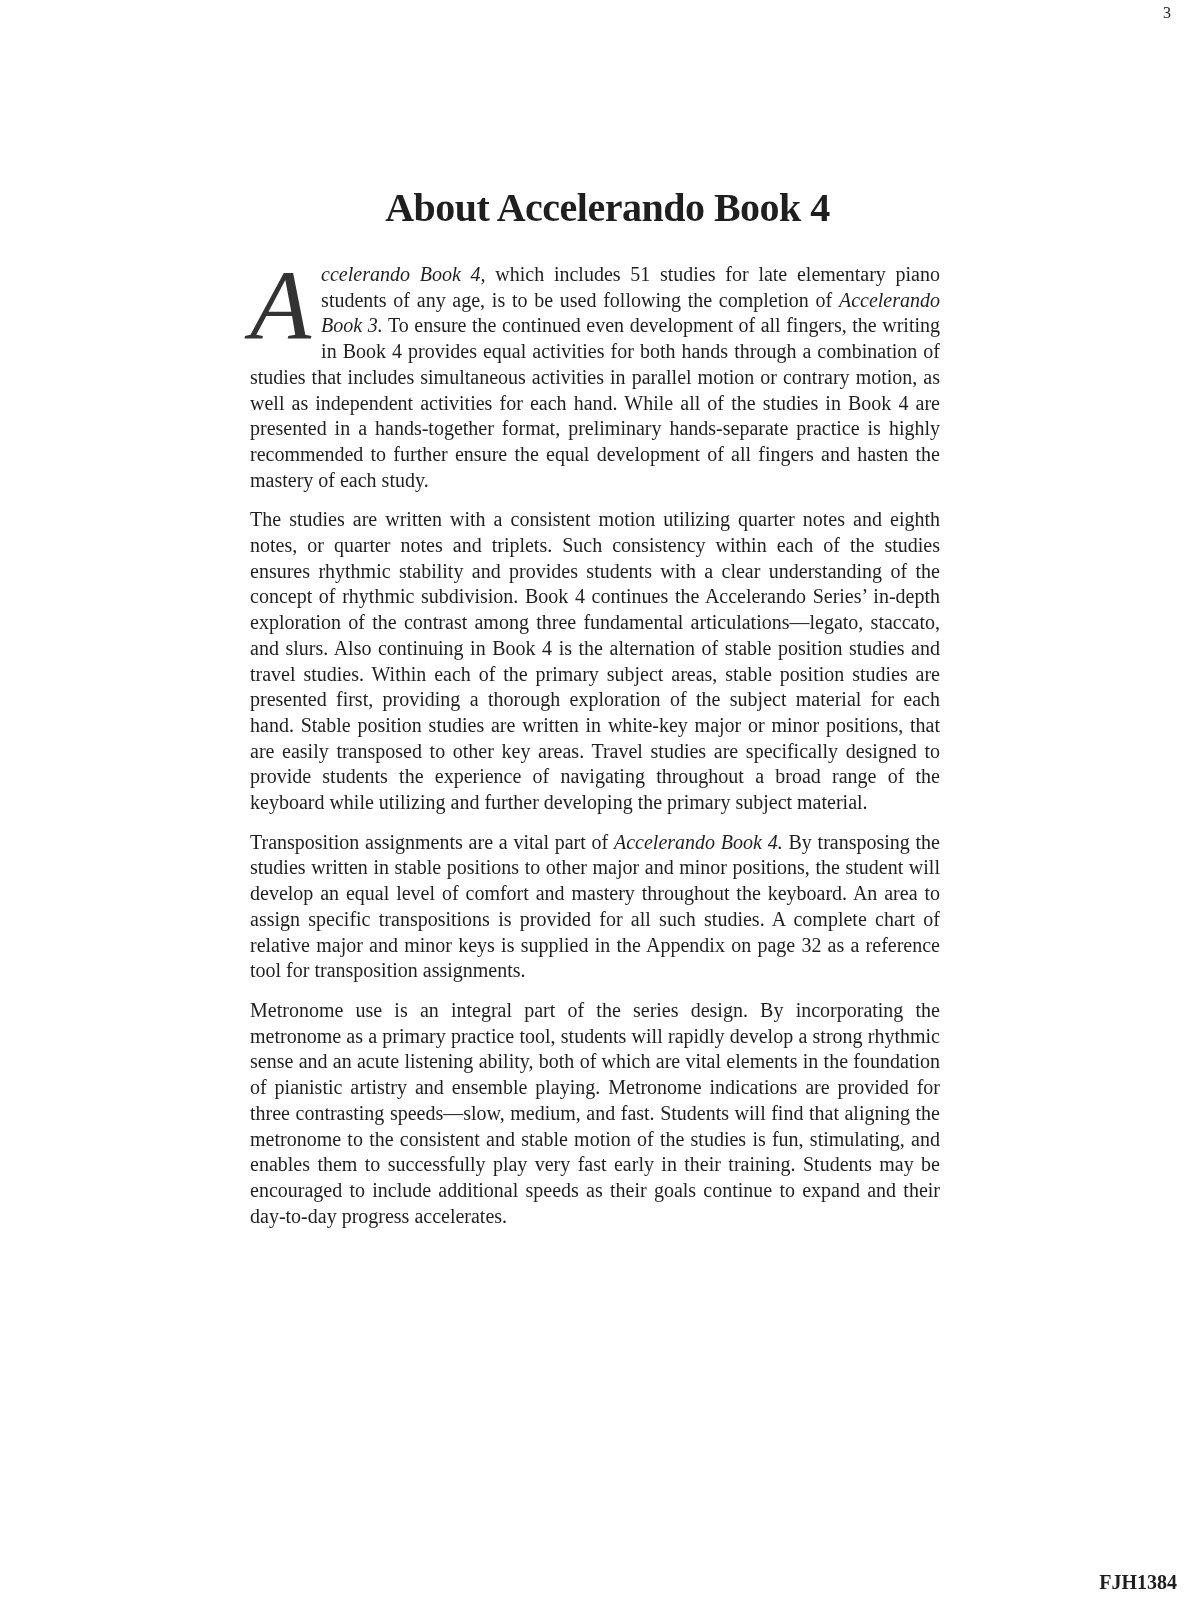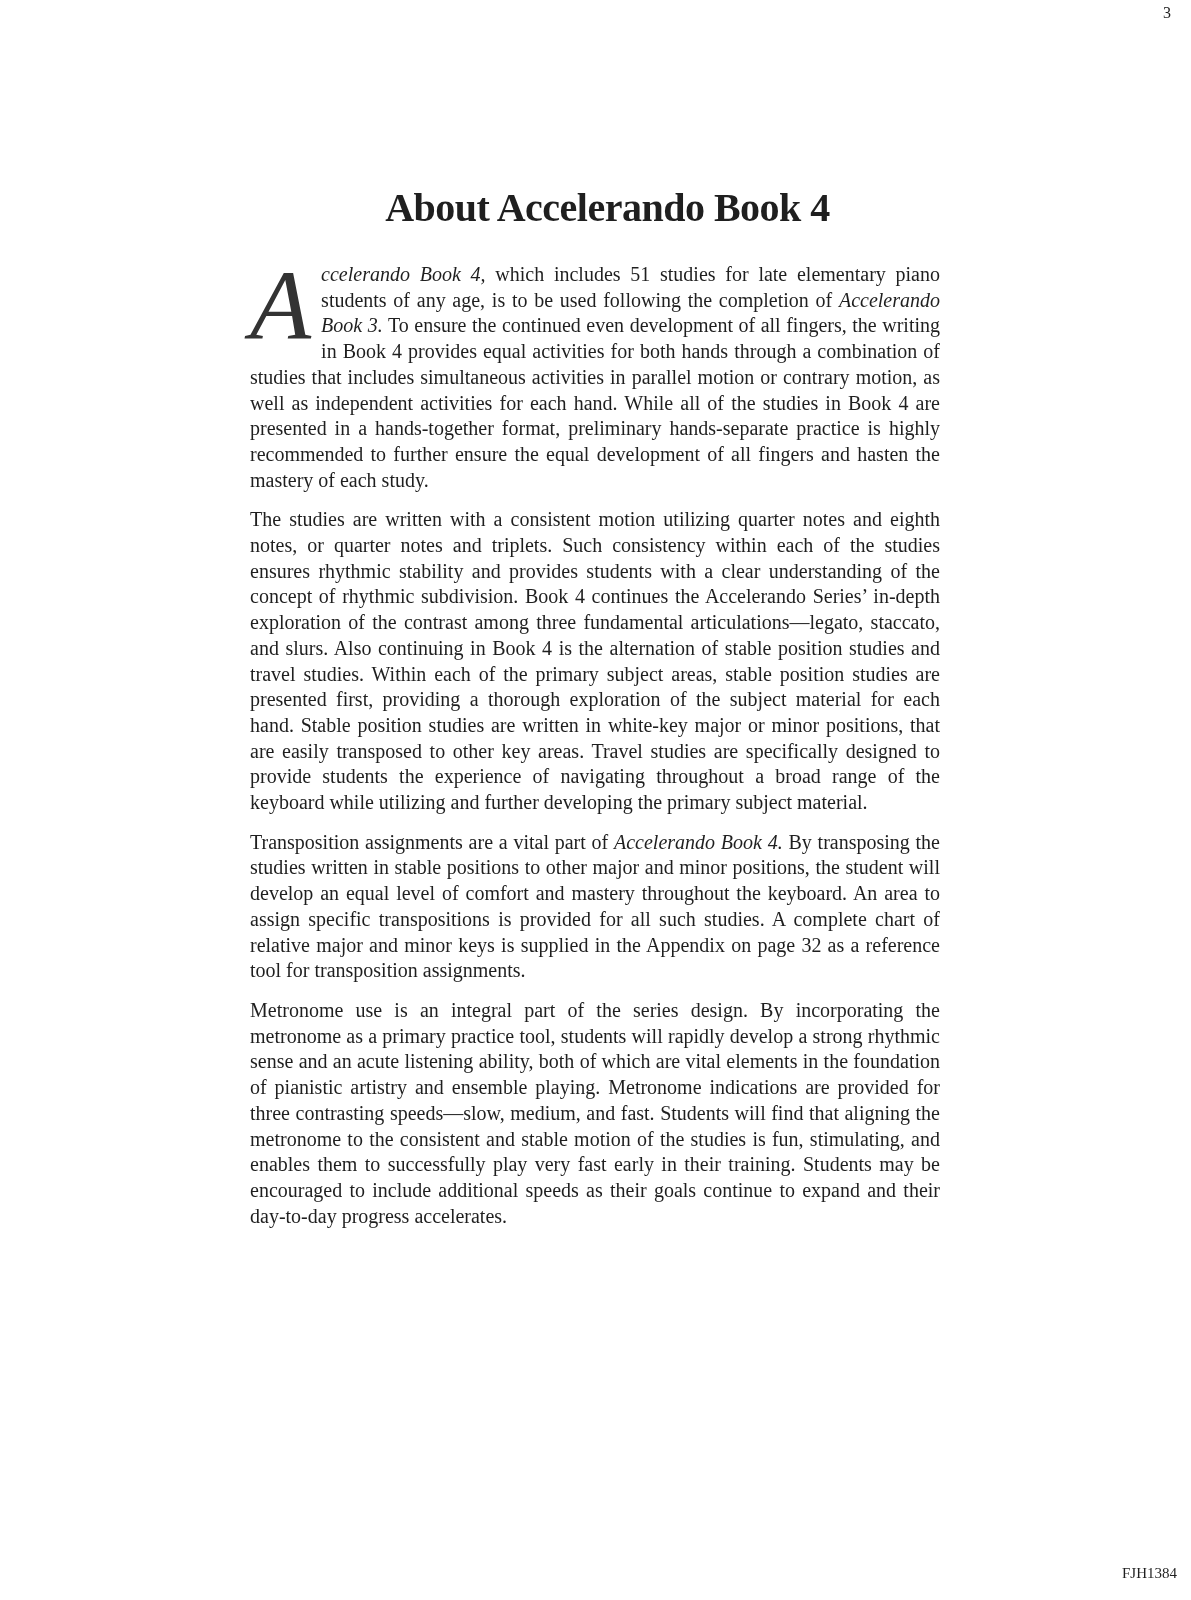--- a/index.html
+++ b/index.html
@@ -2,21 +2,21 @@
 <html><head>
 <meta charset="utf-8">
 <style>
   html, body { margin: 0; padding: 0; }
   body { width: 1191px; height: 1600px; background: #ffffff; position: relative; overflow: hidden; color: #1f1f1f; font-family: "Liberation Serif", "DejaVu Serif", serif; }
   .page-number { position: absolute; top: 4px; right: 20px; font-size: 16px; }
   .title { position: absolute; top: 172px; left: 0; width: 1191px; text-align: center; font-size: 40px; margin: 12px; font-weight: bold; letter-spacing: -0.5px; }
   .body-text { position: absolute; top: 262px; left: 250px; width: 690px; font-size: 20px; line-height: 25.7px; text-align: justify; }
   .body-text p { margin: 0 0 14px 0; }
   .dropcap { float: left; font-size: 100px; line-height: 76px; font-style: italic; margin: 6px 8px 0 0; padding-right: 2px; color: #333; }
-  .footer-code { position: absolute; bottom: 18px; right: 14px; font-size: 15px; }
+  .footer-code { position: absolute; bottom: 6px; right: 14px; font-size: 20px; font-weight: bold; }
   em { }
 </style>
 </head>
 <body>
 
 <div class="page-number">3</div>
 
 <h1 class="title">About Accelerando Book 4</h1>
 
 <div class="body-text">

